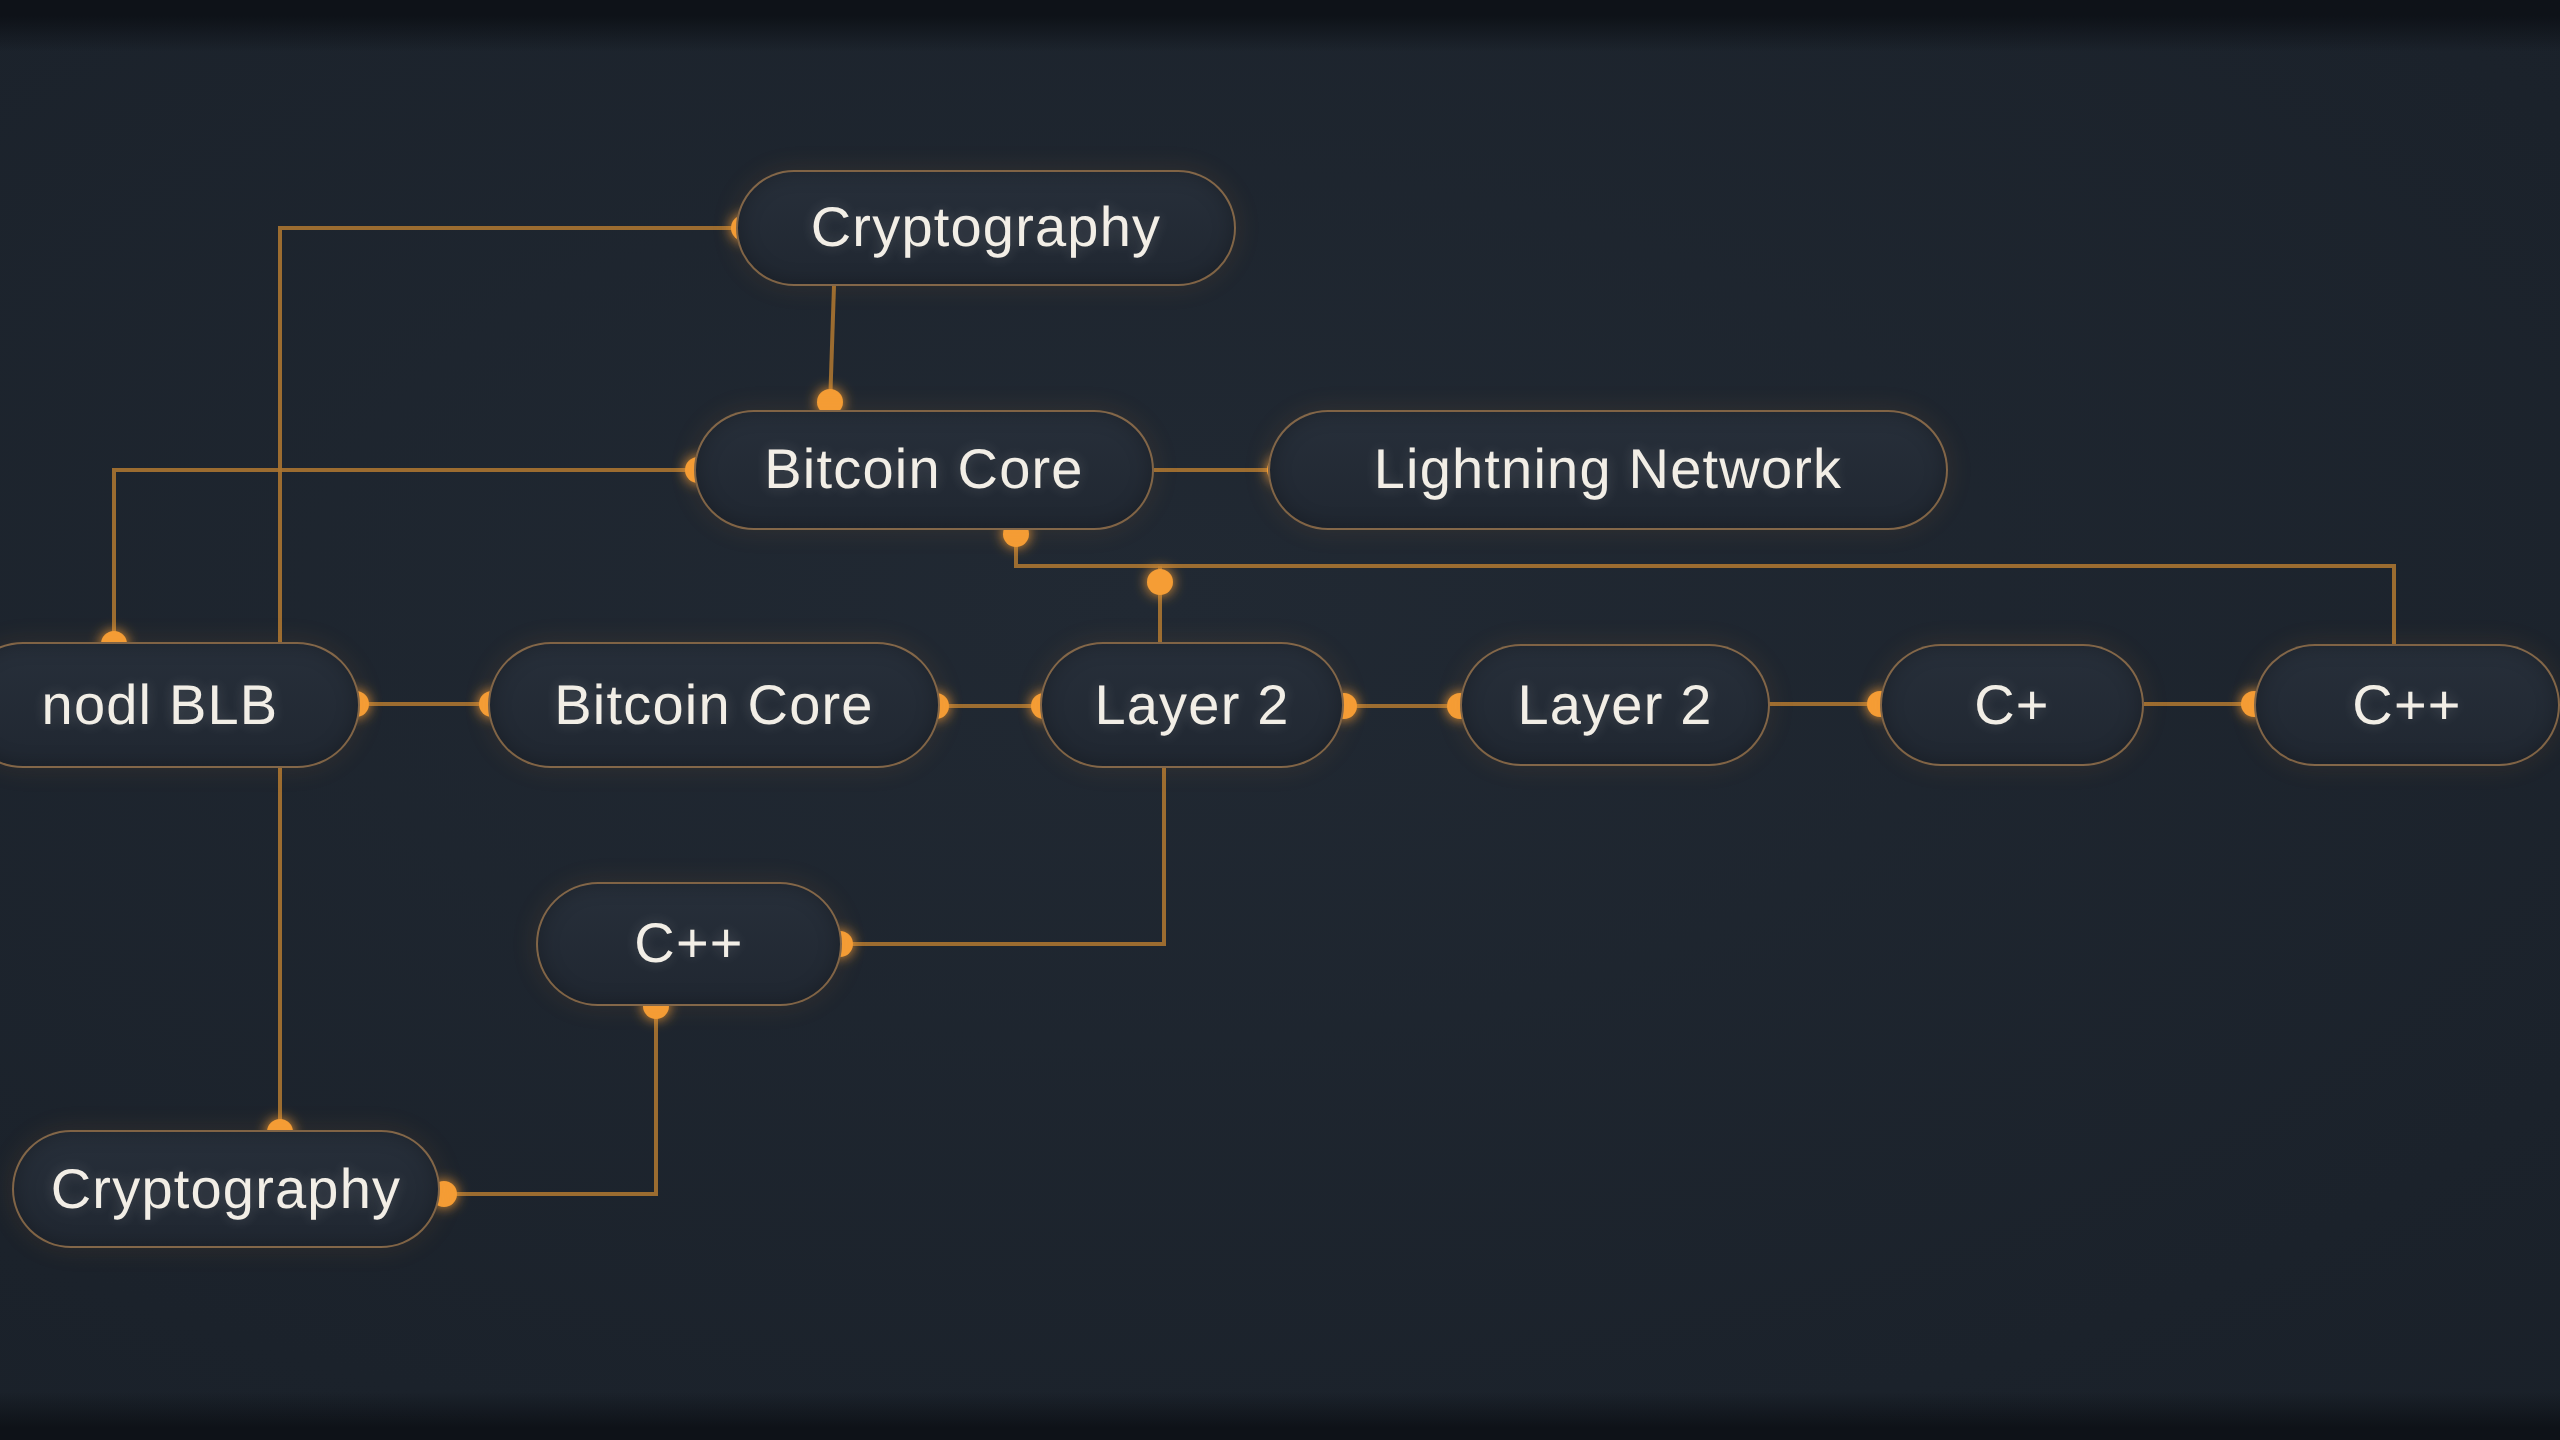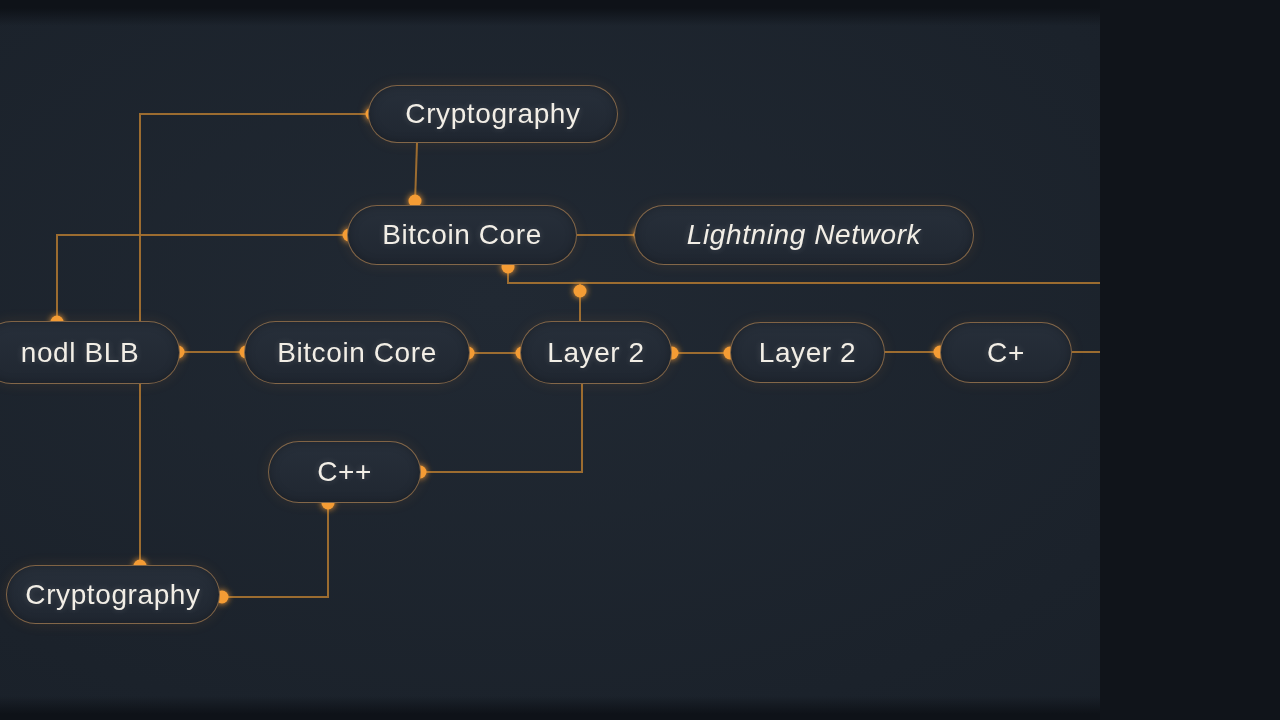--- a/index.html
+++ b/index.html
@@ -1,18 +1,18 @@
 <!DOCTYPE html>
 <html><head>
 <meta charset="utf-8">
 <style>
   html,body{margin:0;padding:0;background:#10141a;}
   .stage{
     position:relative;
-    width:1100px;height:720px;
+    width:1280px;height:720px;
     overflow:hidden;
     background:
       linear-gradient(180deg, #0e1218 0px, #0e1218 8px, rgba(14,18,24,0) 26px),
       linear-gradient(0deg, #0e1218 0px, #0e1218 6px, rgba(14,18,24,0) 24px),
       radial-gradient(120% 110% at 45% 42%, #212933 0%, #1b222b 55%, #171d25 100%);
     font-family:"Liberation Sans", sans-serif;
   }
   .layer{position:absolute;left:0;top:0;width:1280px;height:720px;}
   .edge{fill:none;stroke:var(--line,#aa7431);stroke-width:2;opacity:0.9;}
   .dot{fill:var(--dot,#f59d35);}
@@ -85,21 +85,21 @@
         <circle cx="222" cy="597" r="6.5" class="dot" filter="url(#glow)"></circle>
       </g>
   </svg>
   <div class="layer" id="nodes-layer">
       <div class="node" style="left: 368px; top: 85px; width: 250px; height: 58px; border-radius: 29px;">
         <span class="lbl">Cryptography</span>
       </div>
       <div class="node" style="left: 347px; top: 205px; width: 230px; height: 60px; border-radius: 30px;">
         <span class="lbl">Bitcoin Core</span>
       </div>
-      <div class="node" style="left: 634px; top: 205px; width: 340px; height: 60px; border-radius: 30px; font-style: italic;">
+      <div class="node" style="left: 634px; top: 205px; width: 340px; height: 60px; border-radius: 30px;">
         <span class="lbl">Lightning Network</span>
       </div>
       <div class="node" style="left: -20px; top: 321px; width: 200px; height: 63px; border-radius: 31.5px;">
         <span class="lbl">nodl BLB</span>
       </div>
       <div class="node" style="left: 244px; top: 321px; width: 226px; height: 63px; border-radius: 31.5px;">
         <span class="lbl">Bitcoin Core</span>
       </div>
       <div class="node" style="left: 520px; top: 321px; width: 152px; height: 63px; border-radius: 31.5px;">
         <span class="lbl">Layer 2</span>

